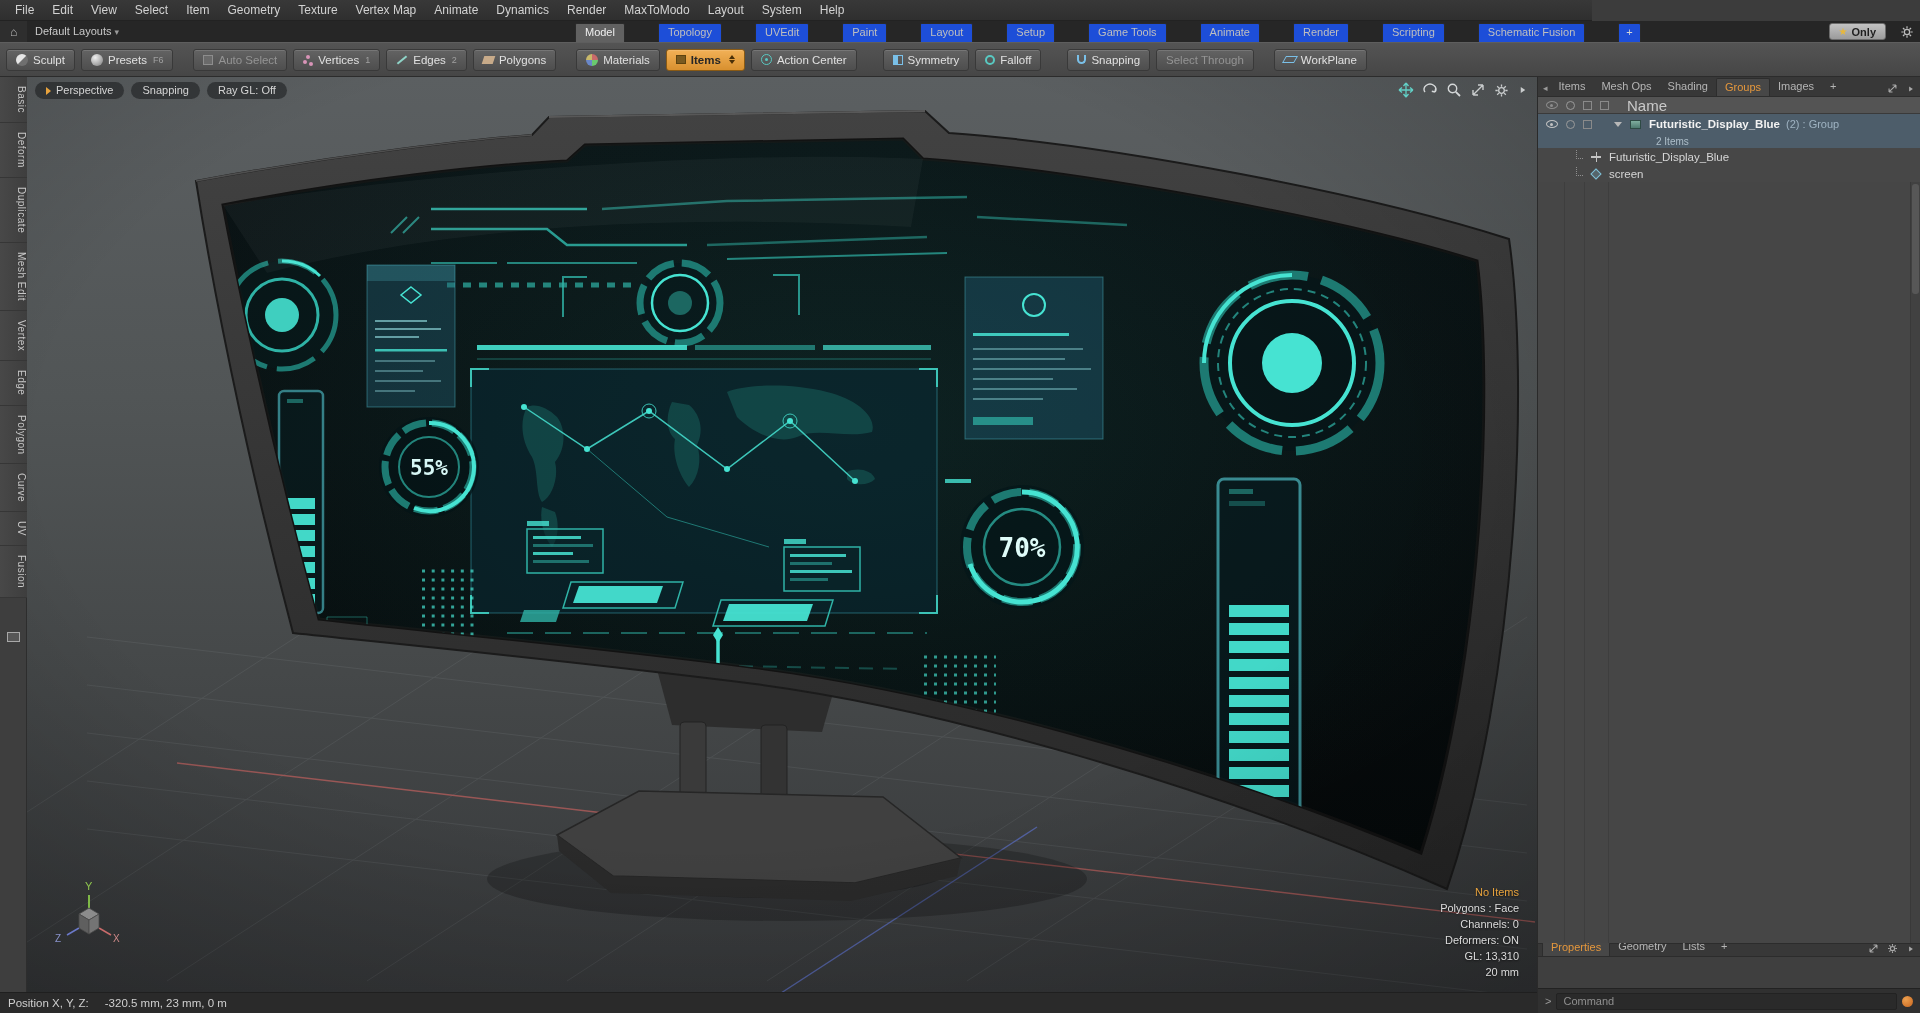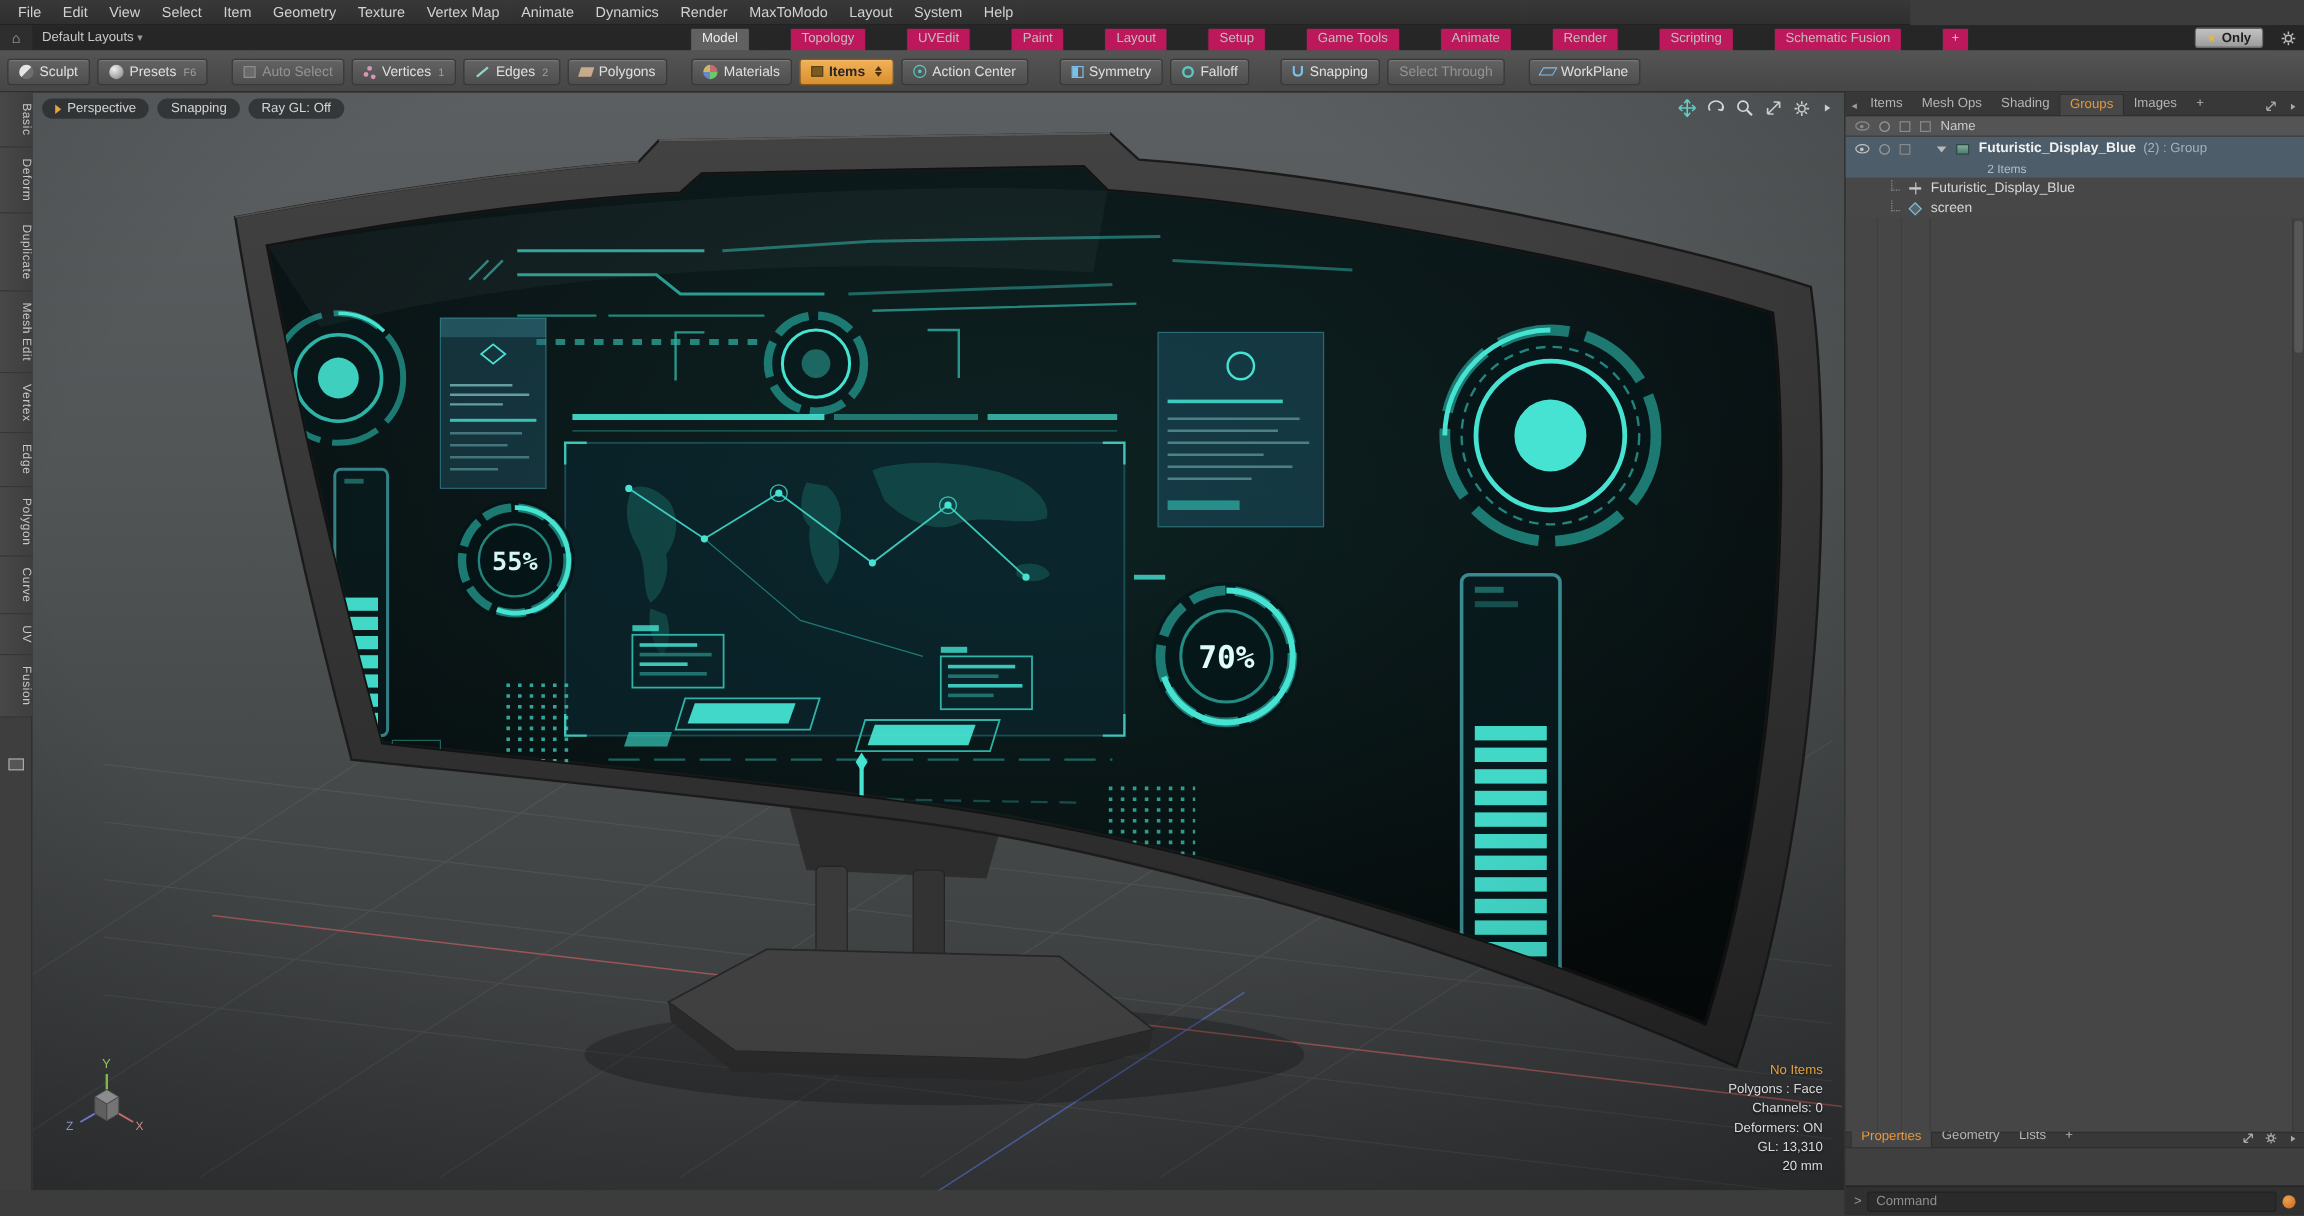--- a/index.html
+++ b/index.html
@@ -14,21 +14,21 @@
   .menubar span { font-size:12px; color:#d2d2d2; padding:0 9px; line-height:21px; cursor:default; }
 
   
   .tabrow { position:absolute; left:0; top:21px; width:1920px; height:21px;
     background:#262626; display:flex; align-items:flex-end; }
   .home-cell { width:27px; height:21px; background:#2e2e2e; color:#b9b9b9; font-size:12px;
     display:flex; align-items:center; justify-content:center; }
   .layouts-dd { color:#c9c9c9; font-size:11px; height:21px; line-height:21px; padding:0 8px; }
   .layouts-dd .caret { color:#9a9a9a; font-size:9px; margin-left:3px; }
   .ltabs { display:flex; margin-left:448px;gap:32px; }
-  .ltab { background:#be185d; color:#bfbfbf; font-size:11px; line-height:17px; height:19px;
+  .ltab { background:#1d4ed8; color:#bfbfbf; font-size:11px; line-height:17px; height:19px;
     padding:0 9px; margin-right:1px; border-radius:2px 2px 0 0; border:1px solid #2a2a2a; border-bottom:none; }
   .ltab.sel { background:#616161; color:#efefef; }
   .ltab.add { padding:0 7px; color:#d5d5d5; }
   .tr-spacer { flex:1; }
   .only-btn { height:17px; margin-bottom:2px; background:linear-gradient(#c2c2c2,#9b9b9b);
     border:1px solid #6c6c6c; border-radius:3px; display:flex; align-items:center; gap:4px;
     padding:0 9px; margin-right:8px; }
   .only-btn .star { color:#e8b83a; font-size:10px; }
   .only-btn .lbl { color:#1e1e1e; font-size:11px; font-weight:bold; }
   .gear-cell { width:26px; height:21px; display:flex; align-items:center; justify-content:center; background:#262626; }
@@ -96,21 +96,21 @@
   .rp-tab { font-size:11px; color:#b5b5b5; line-height:16px; height:18px; padding:0 8px;
     border-radius:2px 2px 0 0; }
   .rp-tab.sel { color:#e5973c; background:#474747; border:1px solid #2d2d2d; border-bottom:none; }
   .rp-sp { flex:1; }
   .rp-ic { padding:0 4px 2px; display:flex; align-items:flex-end; }
   .rp-toolrow { height:24px; background:#434343; border-bottom:1px solid #333; display:flex; align-items:center; padding-left:4px; }
   .newgroup { background:linear-gradient(#5e5e5e,#4c4c4c); border:1px solid #353535; border-radius:3px;
     font-size:11px; color:#cccccc; padding:2px 11px; font-family:inherit; }
   .rp-header { height:17px; background:#545454; border-bottom:1px solid #3a3a3a;
     display:flex; align-items:center; gap:8px; padding-left:8px; }
-  .hdr-name { font-size:11px; color:#c9c9c9; }
+  .hdr-name { font-size:15px; color:#c9c9c9; margin-left:10px; }
   .eye { width:12px; height:8px; border:1px solid #c2c2c2; border-radius:50%; position:relative; display:inline-block; }
   .eye::after { content:""; position:absolute; left:3px; top:1.5px; width:3px; height:3px; border-radius:50%; background:#c2c2c2; }
   .eye.dim { border-color:#8c8c8c; } .eye.dim::after { background:#8c8c8c; }
   .cico { width:9px; height:9px; border:1px solid #9a9a9a; border-radius:50%; display:inline-block; }
   .sico { width:9px; height:9px; border:1px solid #8a8a8a; display:inline-block; }
   .tree { }
   .sel-block { background:#4d5d6a; }
   .trow { display:flex; align-items:center; gap:8px; padding-left:8px; height:20px; }
   .trow.sub { height:14px; }
   .trow.child { height:17px; }
@@ -710,14 +710,18 @@
 
     <div class="cmdbar">
       <span class="cmd-prompt">&gt;</span>
       <div class="cmd-input">
         <span>Command</span>
       </div>
       <span class="cmd-dot"></span>
     </div>
   </div>
 
+  <div class="statusbar">
+    <span class="lab">Position X, Y, Z:</span>
+    <span class="val">-320.5 mm, 23 mm, 0 m</span>
+  </div>
 
 </div>
 
 </body></html>

